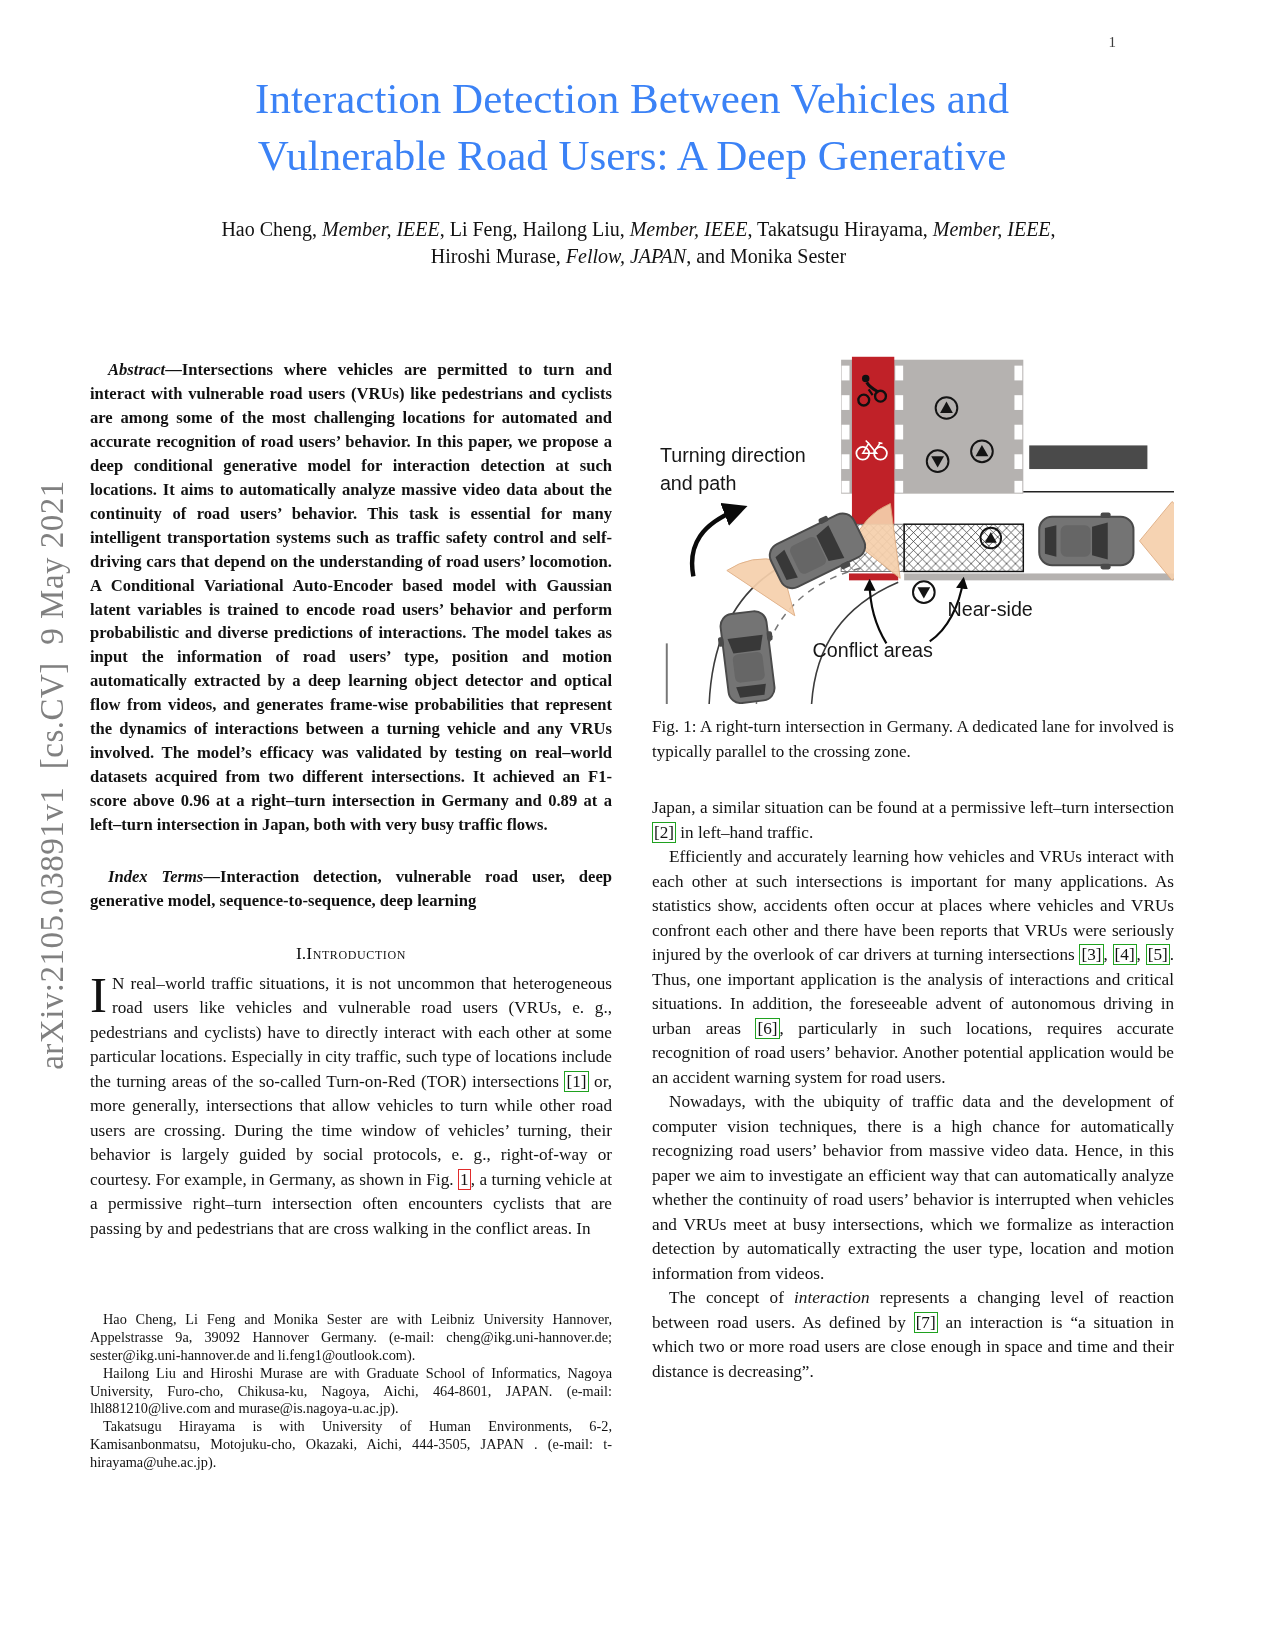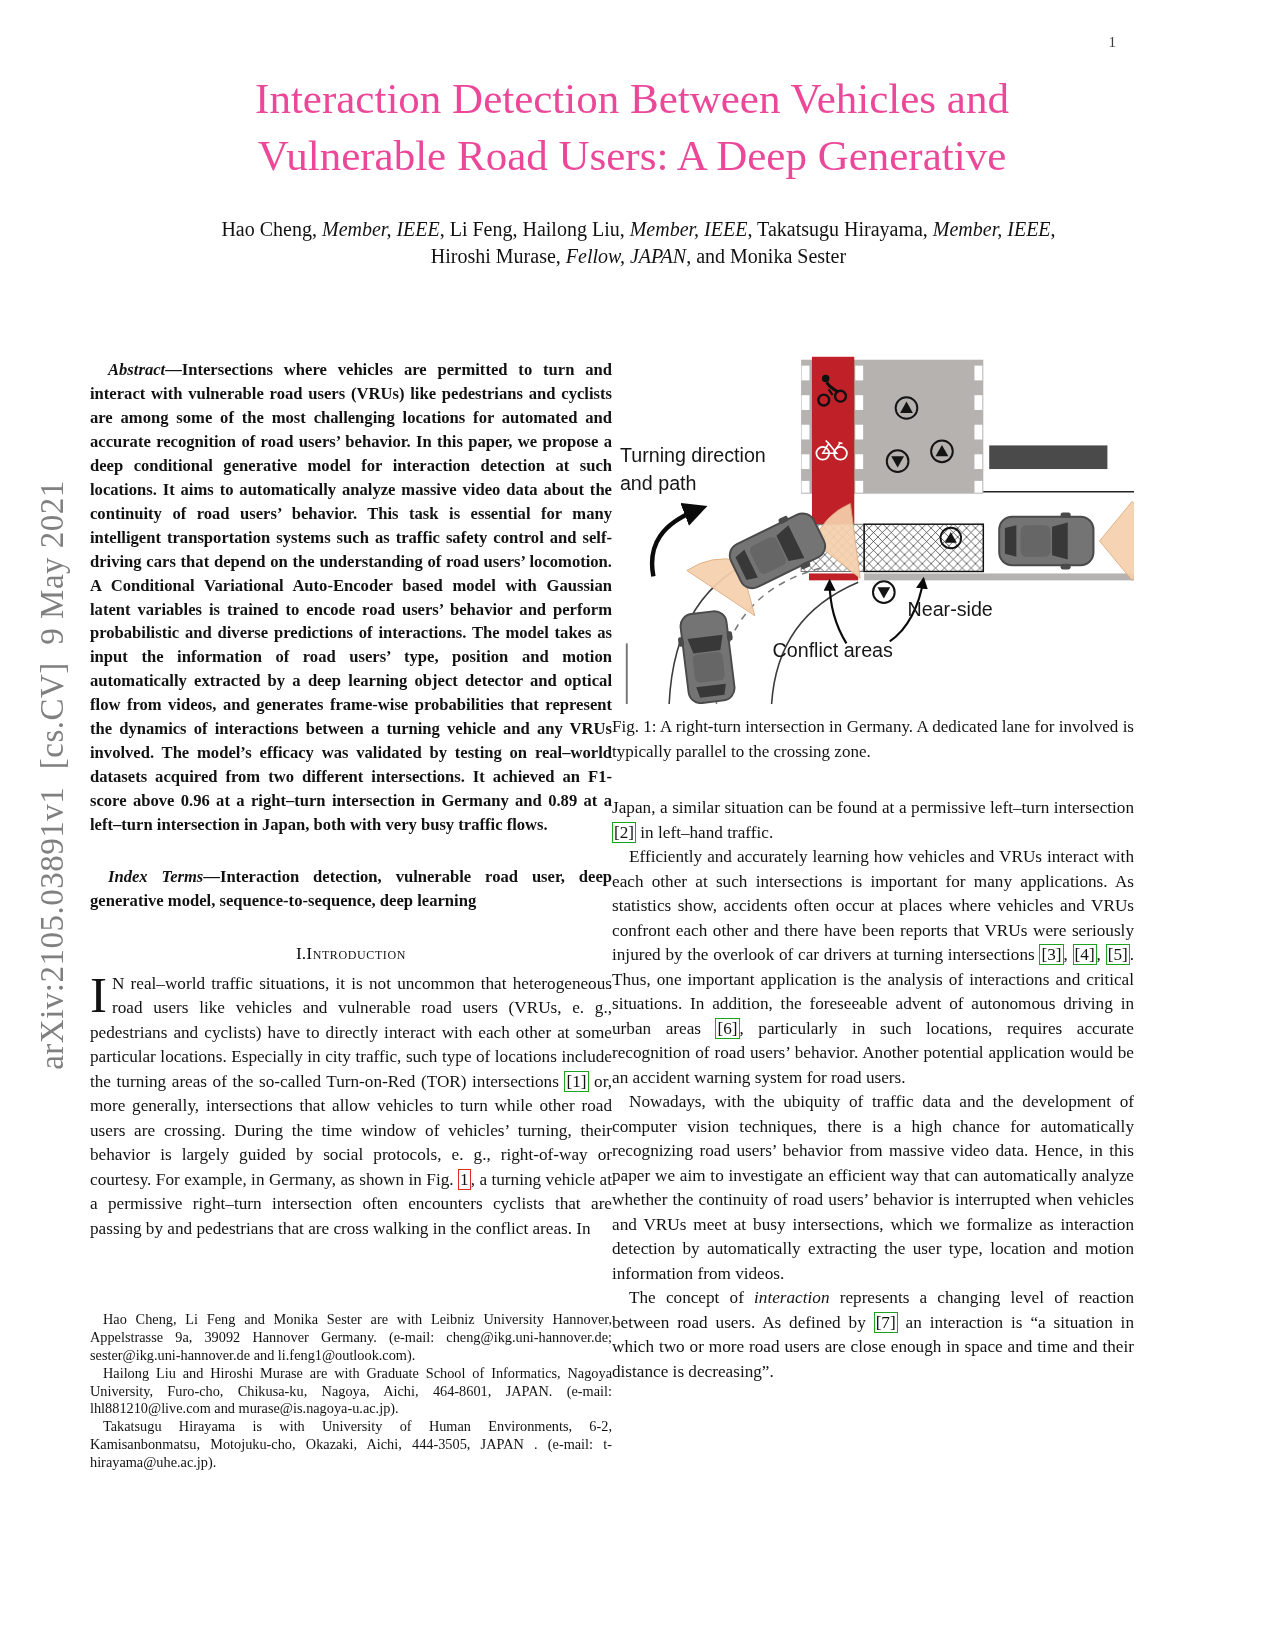--- a/index.html
+++ b/index.html
@@ -10,23 +10,23 @@
   }
   .page-number {
     position:absolute; top:34px; right:148px; font-size:15px; color:#3d3d3d;
   }
   .watermark {
     position:absolute; top:775px; left:52px;
     transform:translate(-50%,-50%) rotate(-90deg);
     font-size:33px; color:#808080; white-space:pre; letter-spacing:.5px;
   }
   .titles { margin-top:70px; text-align:center; }
-  .title-line { font-size:43px; line-height:57px; font-weight:400; color:#ec4899; }
+  .title-line { font-size:43px; line-height:57px; font-weight:400; color:#3b82f6; }
   .authors { margin-top:32px; text-align:center; font-size:20px; line-height:27px;padding-left:13px; }
-  .cols { display:flex; padding:0 90px; margin-top:72px; }
+  .cols { display:flex; gap:40px; padding:0 90px; margin-top:72px; }
   .col { width:522px; flex:0 0 522px; }
   .col-left { padding-top:16px; }
   .abstract-par, .index-par {
     font-weight:700; font-size:16.6px; line-height:23.95px;
     text-align:justify; margin:0; text-indent:18px;
   }
   .index-par { margin-top:28px; }
   .section-heading {
     margin-top:30px; text-align:center; font-size:17.5px; font-weight:400; color:#101010;
   }

